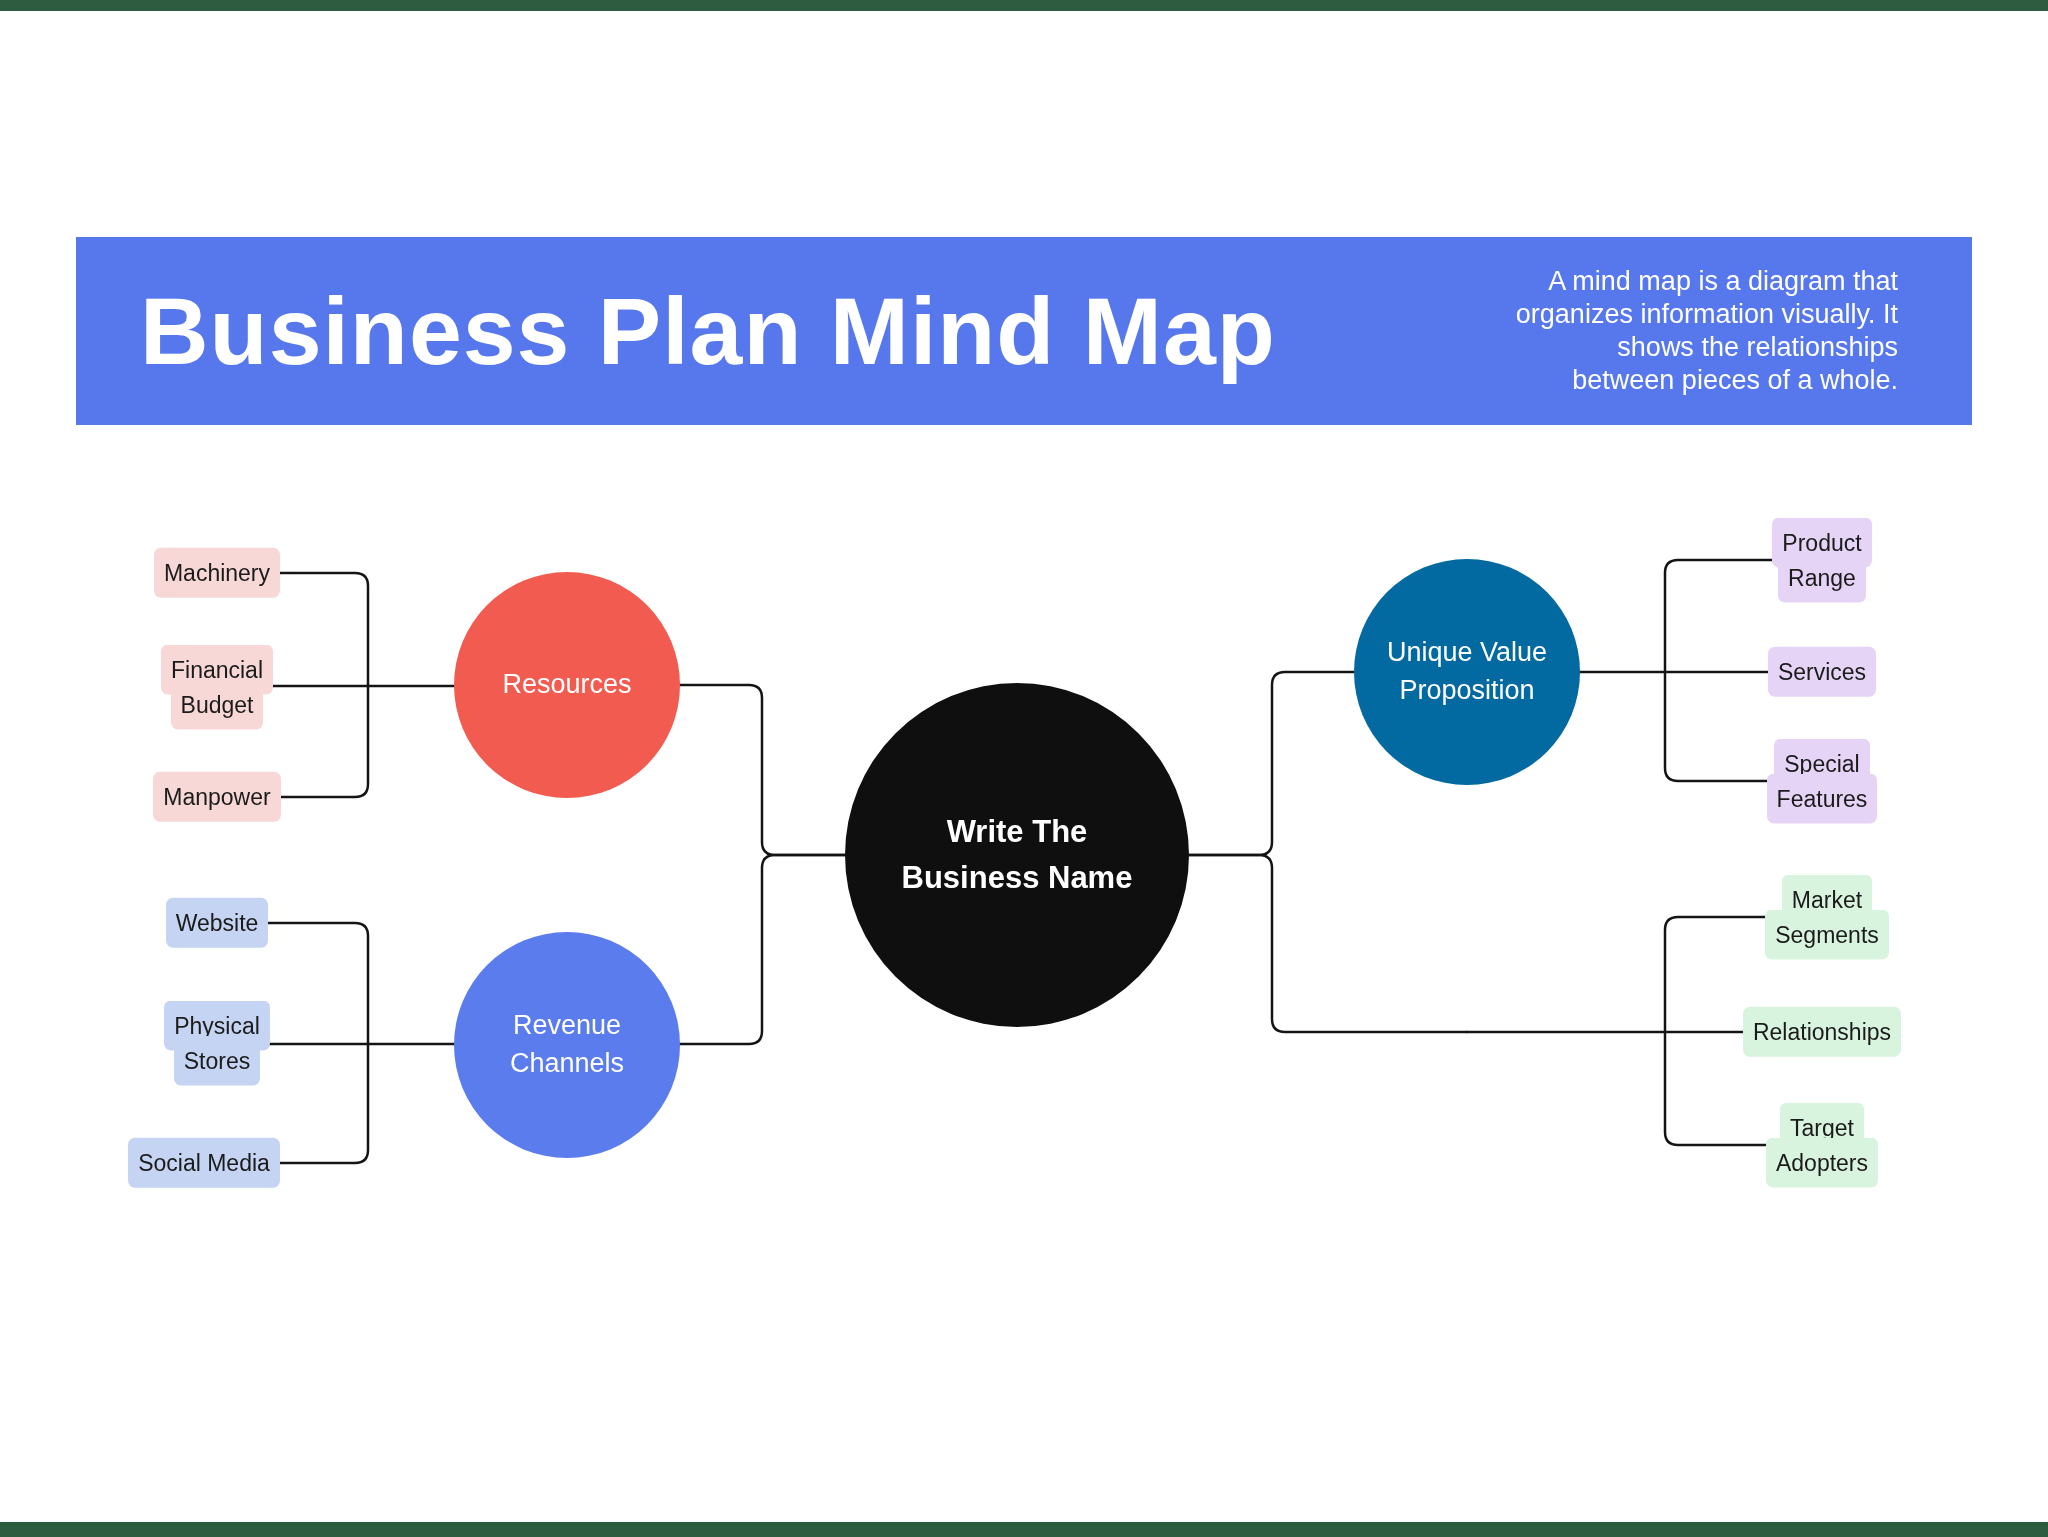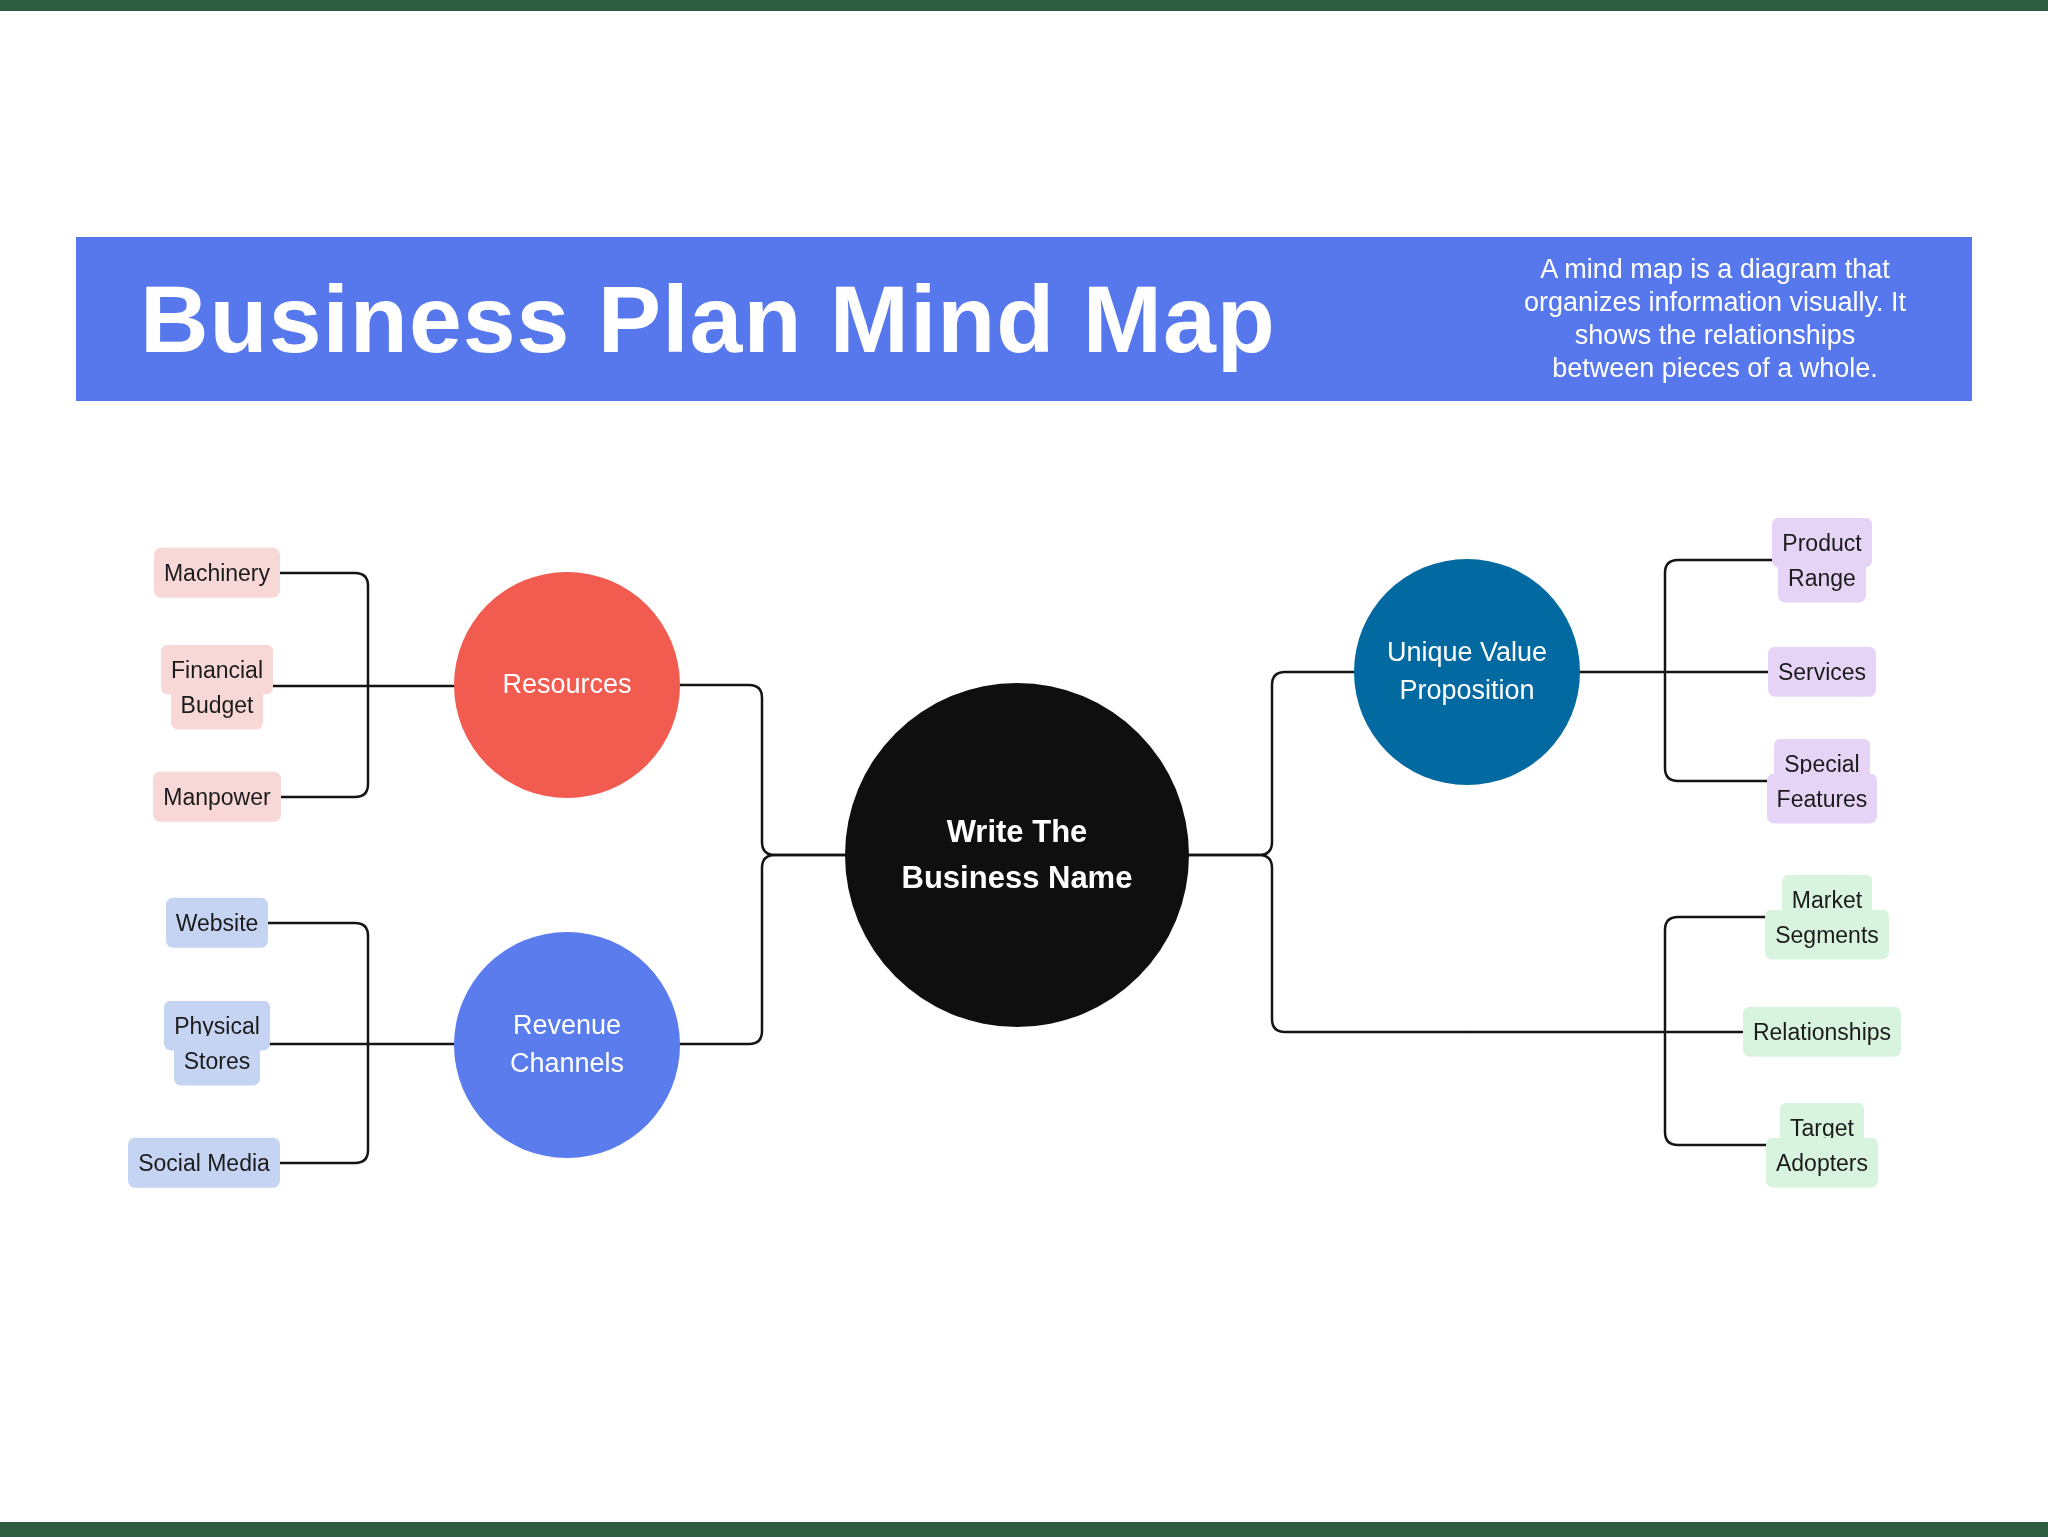--- a/index.html
+++ b/index.html
@@ -22,42 +22,42 @@
     background: #2d5c41;
   }
   .bar.top { top: 0; height: 11px; }
   .bar.bottom { bottom: 0; height: 15px; }
 
   .banner {
     position: absolute;
     left: 76px;
     top: 237px;
     width: 1896px;
-    height: 164px;
+    height: 188px;
     background: #5678ec;
     display: flex;
     align-items: center;
     justify-content: space-between;
     box-sizing: border-box;
     padding: 0 58px 0 64px;
     color: #ffffff;
   }
   .banner h1 {
     margin: 0;
     font-size: 95px;
     font-weight: 800;
     letter-spacing: 1px;
     white-space: nowrap;
   }
   .banner .desc {
-    margin: 4px;
+    margin: 16px;
     width: 390px;
     font-size: 27px;
     line-height: 1.22;
-    text-align: center;
+    text-align: right;
     font-weight: 400;
   }
 
   svg.connectors {
     position: absolute;
     left: 0;
     top: 0;
     width: 2048px;
     height: 1537px;
   }

